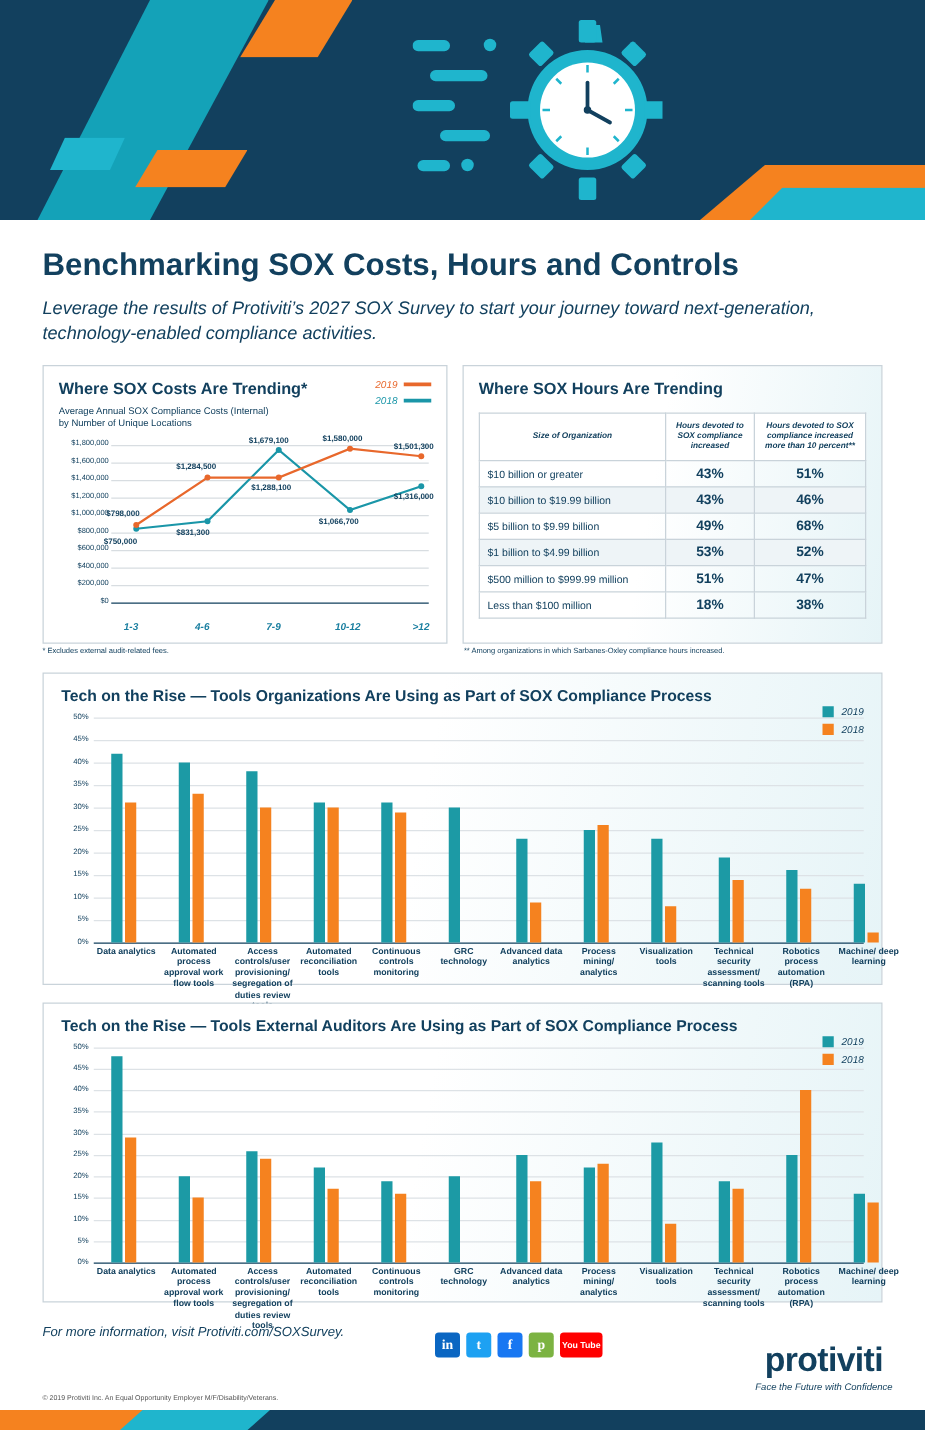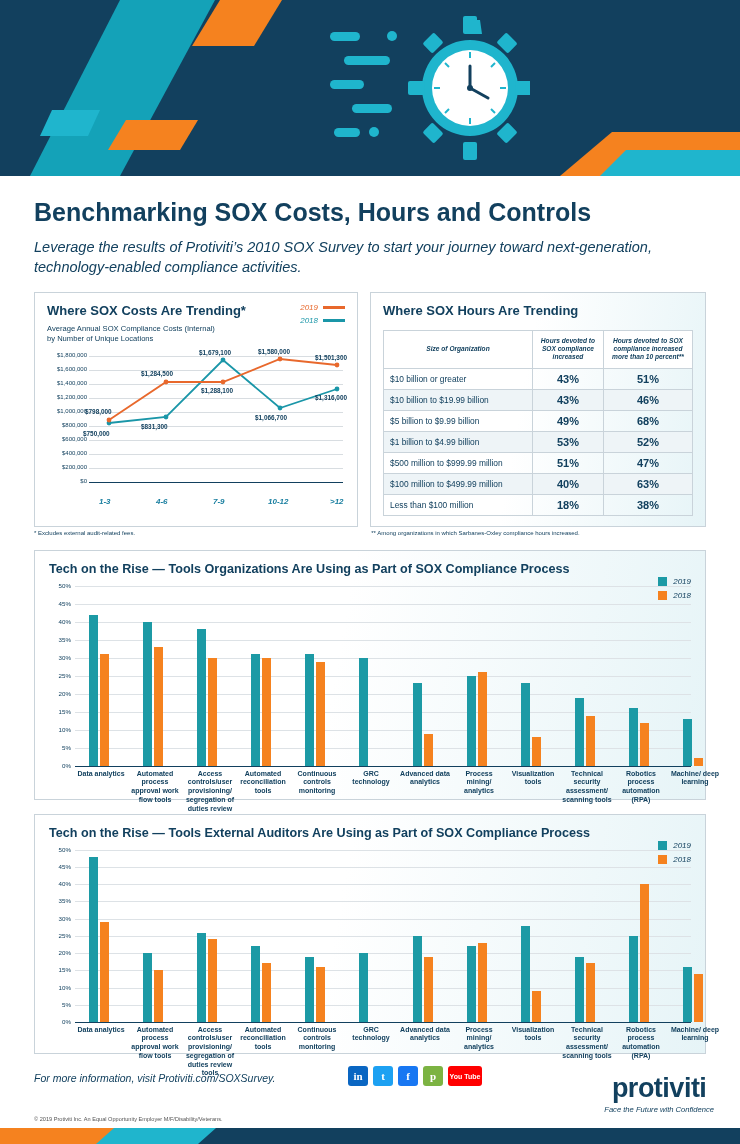--- a/index.html
+++ b/index.html
@@ -124,21 +124,21 @@
         <line x1="140" y1="76" x2="140" y2="54"></line>
         <line x1="140" y1="76" x2="158" y2="86"></line>
       </g>
       <circle cx="140" cy="76" r="3" fill="#12405e"></circle>
     </svg>
   </div>
 </div>
 
 <div class="title-area">
   <h1>Benchmarking SOX Costs, Hours and Controls</h1>
-  <div class="subtitle">Leverage the results of Protiviti’s 2010 SOX Survey to start your journey toward next-generation, technology-enabled compliance activities.</div>
+  <div class="subtitle">Leverage the results of Protiviti’s 2027 SOX Survey to start your journey toward next-generation, technology-enabled compliance activities.</div>
 </div>
 
 <div class="row1">
 
   <div class="panel p-left">
     <div class="panel-title">Where SOX Costs Are Trending*</div>
     <div class="lc-sub">Average Annual SOX Compliance Costs (Internal)<br>by Number of Unique Locations</div>
     <div class="legend-lc">
       <div>
           <span style="color:#e8682c">2019</span>
@@ -241,25 +241,20 @@
           </tr>
       <tr class="alt">
             <td class="lbl">$1 billion to $4.99 billion</td>
             <td class="val">53%</td>
             <td class="val">52%</td>
           </tr>
       <tr>
             <td class="lbl">$500 million to $999.99 million</td>
             <td class="val">51%</td>
             <td class="val">47%</td>
-          </tr>
-      <tr class="alt">
-            <td class="lbl">$100 million to $499.99 million</td>
-            <td class="val">40%</td>
-            <td class="val">63%</td>
           </tr>
       <tr>
             <td class="lbl">Less than $100 million</td>
             <td class="val">18%</td>
             <td class="val">38%</td>
           </tr>
     </tbody>
       </table>
   </div>
 </div>

